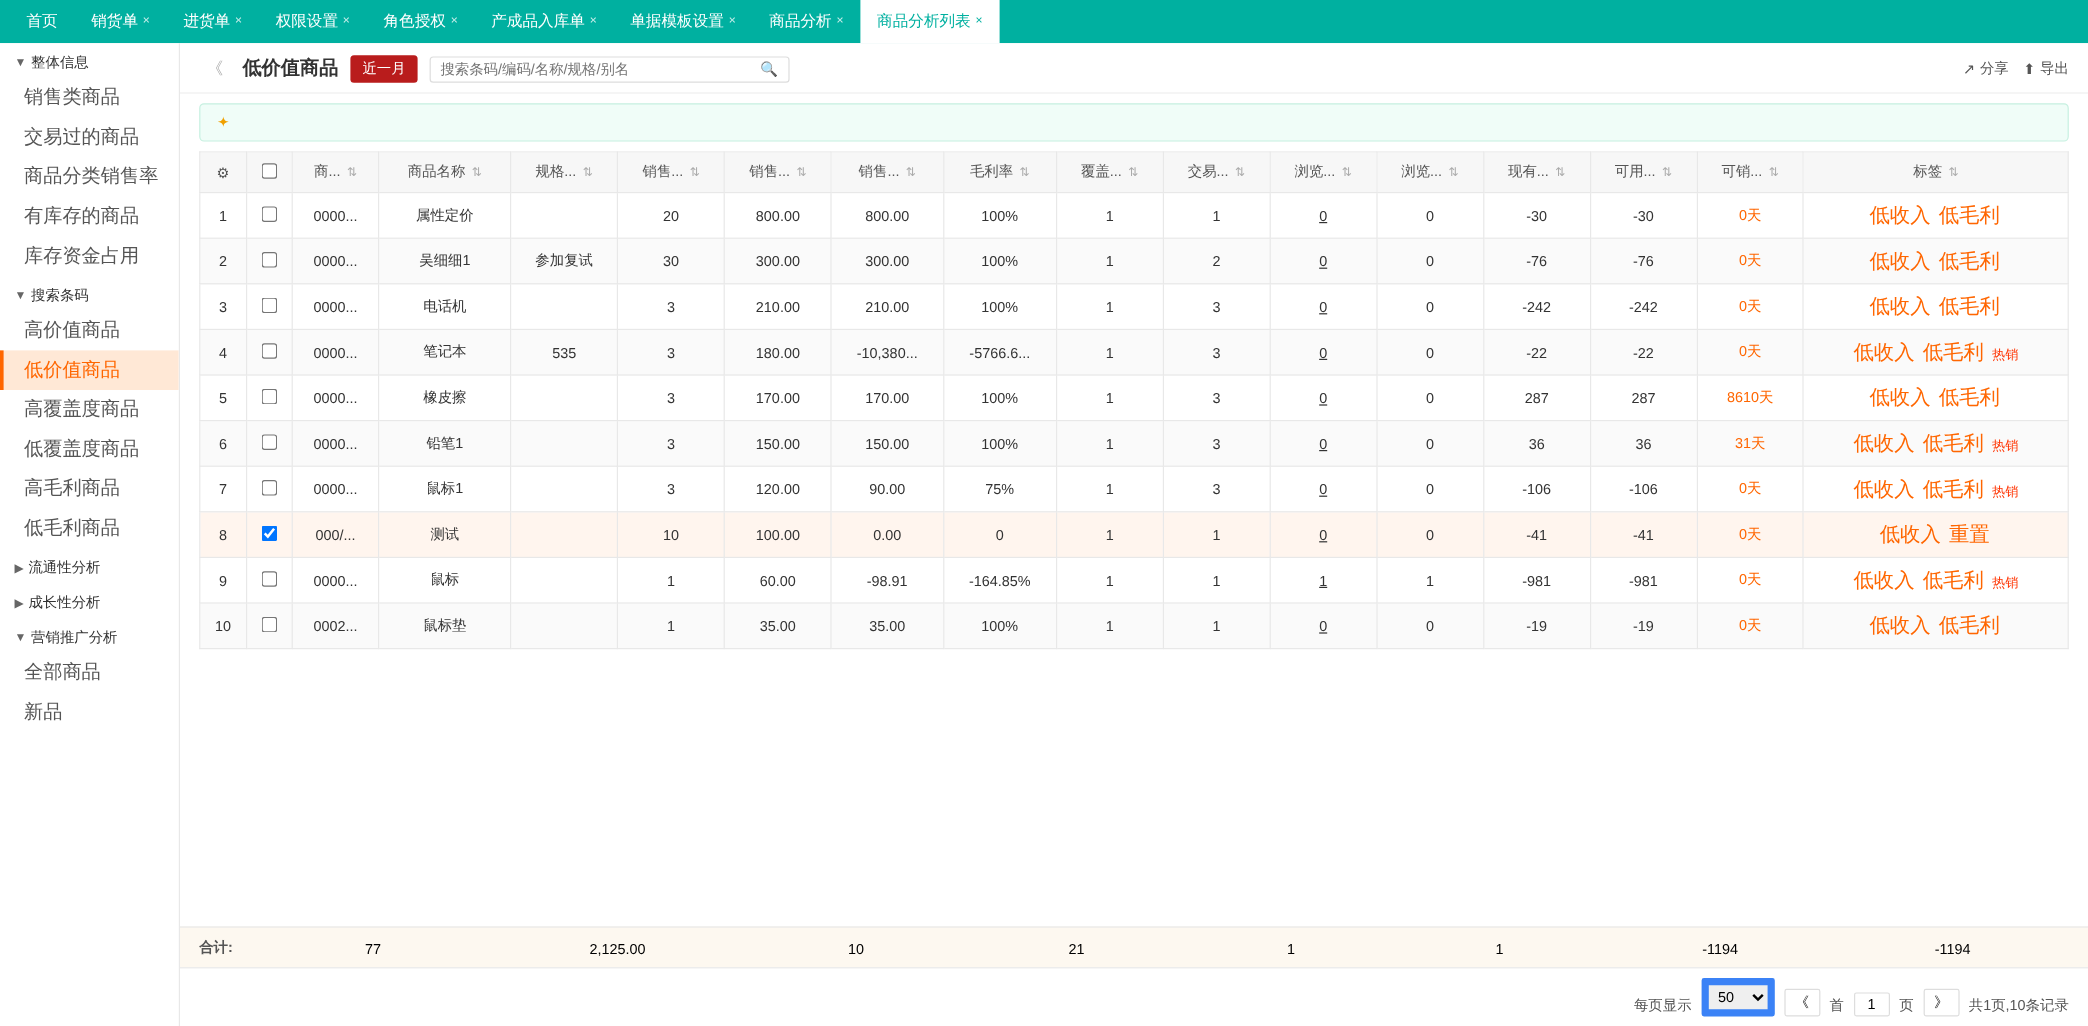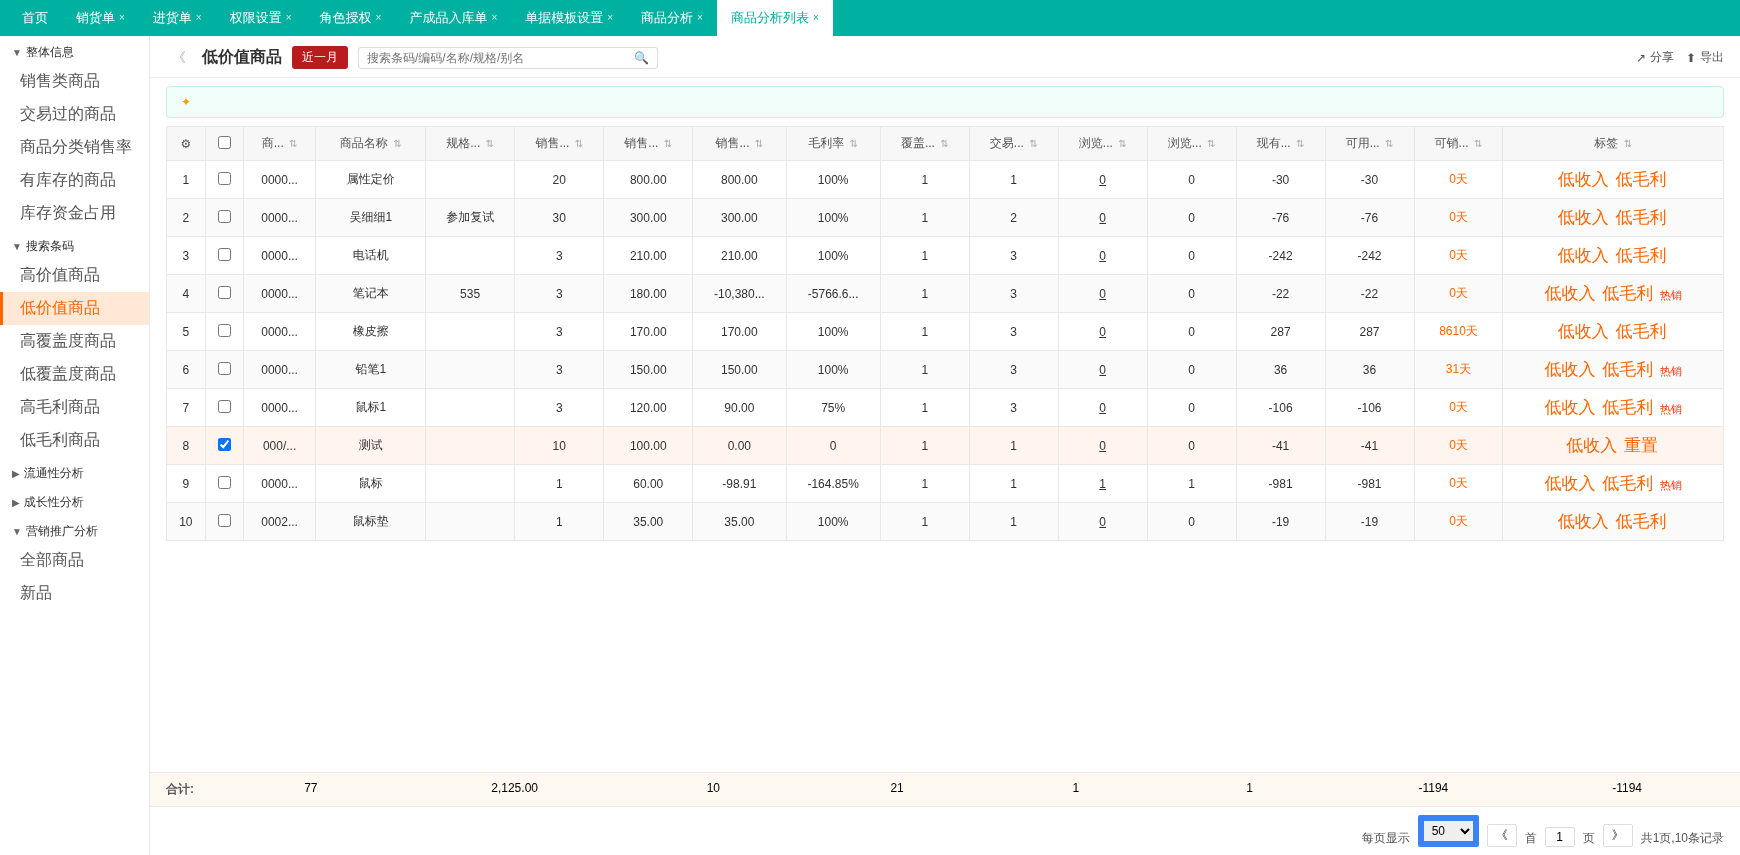--- a/index.html
+++ b/index.html
@@ -182,21 +182,21 @@
     .tag-red { color: #ff3300; font-size: 11px; }
 
     .underline-link { text-decoration: underline; cursor: pointer; color: #333; }
 
     
     .footer-bar {
       border-top: 1px solid #e8e8e8;
       background: #fdf8f0;
       padding: 8px 16px;
       display: flex;
-      align-items: flex-start;
+      align-items: flex-end;
     }
 
     
     .pagination-bar {
       border-top: 1px solid #e8e8e8;
       background: #fff;
       padding: 8px 16px;
       display: flex;
       align-items: flex-end;
       justify-content: flex-end;

